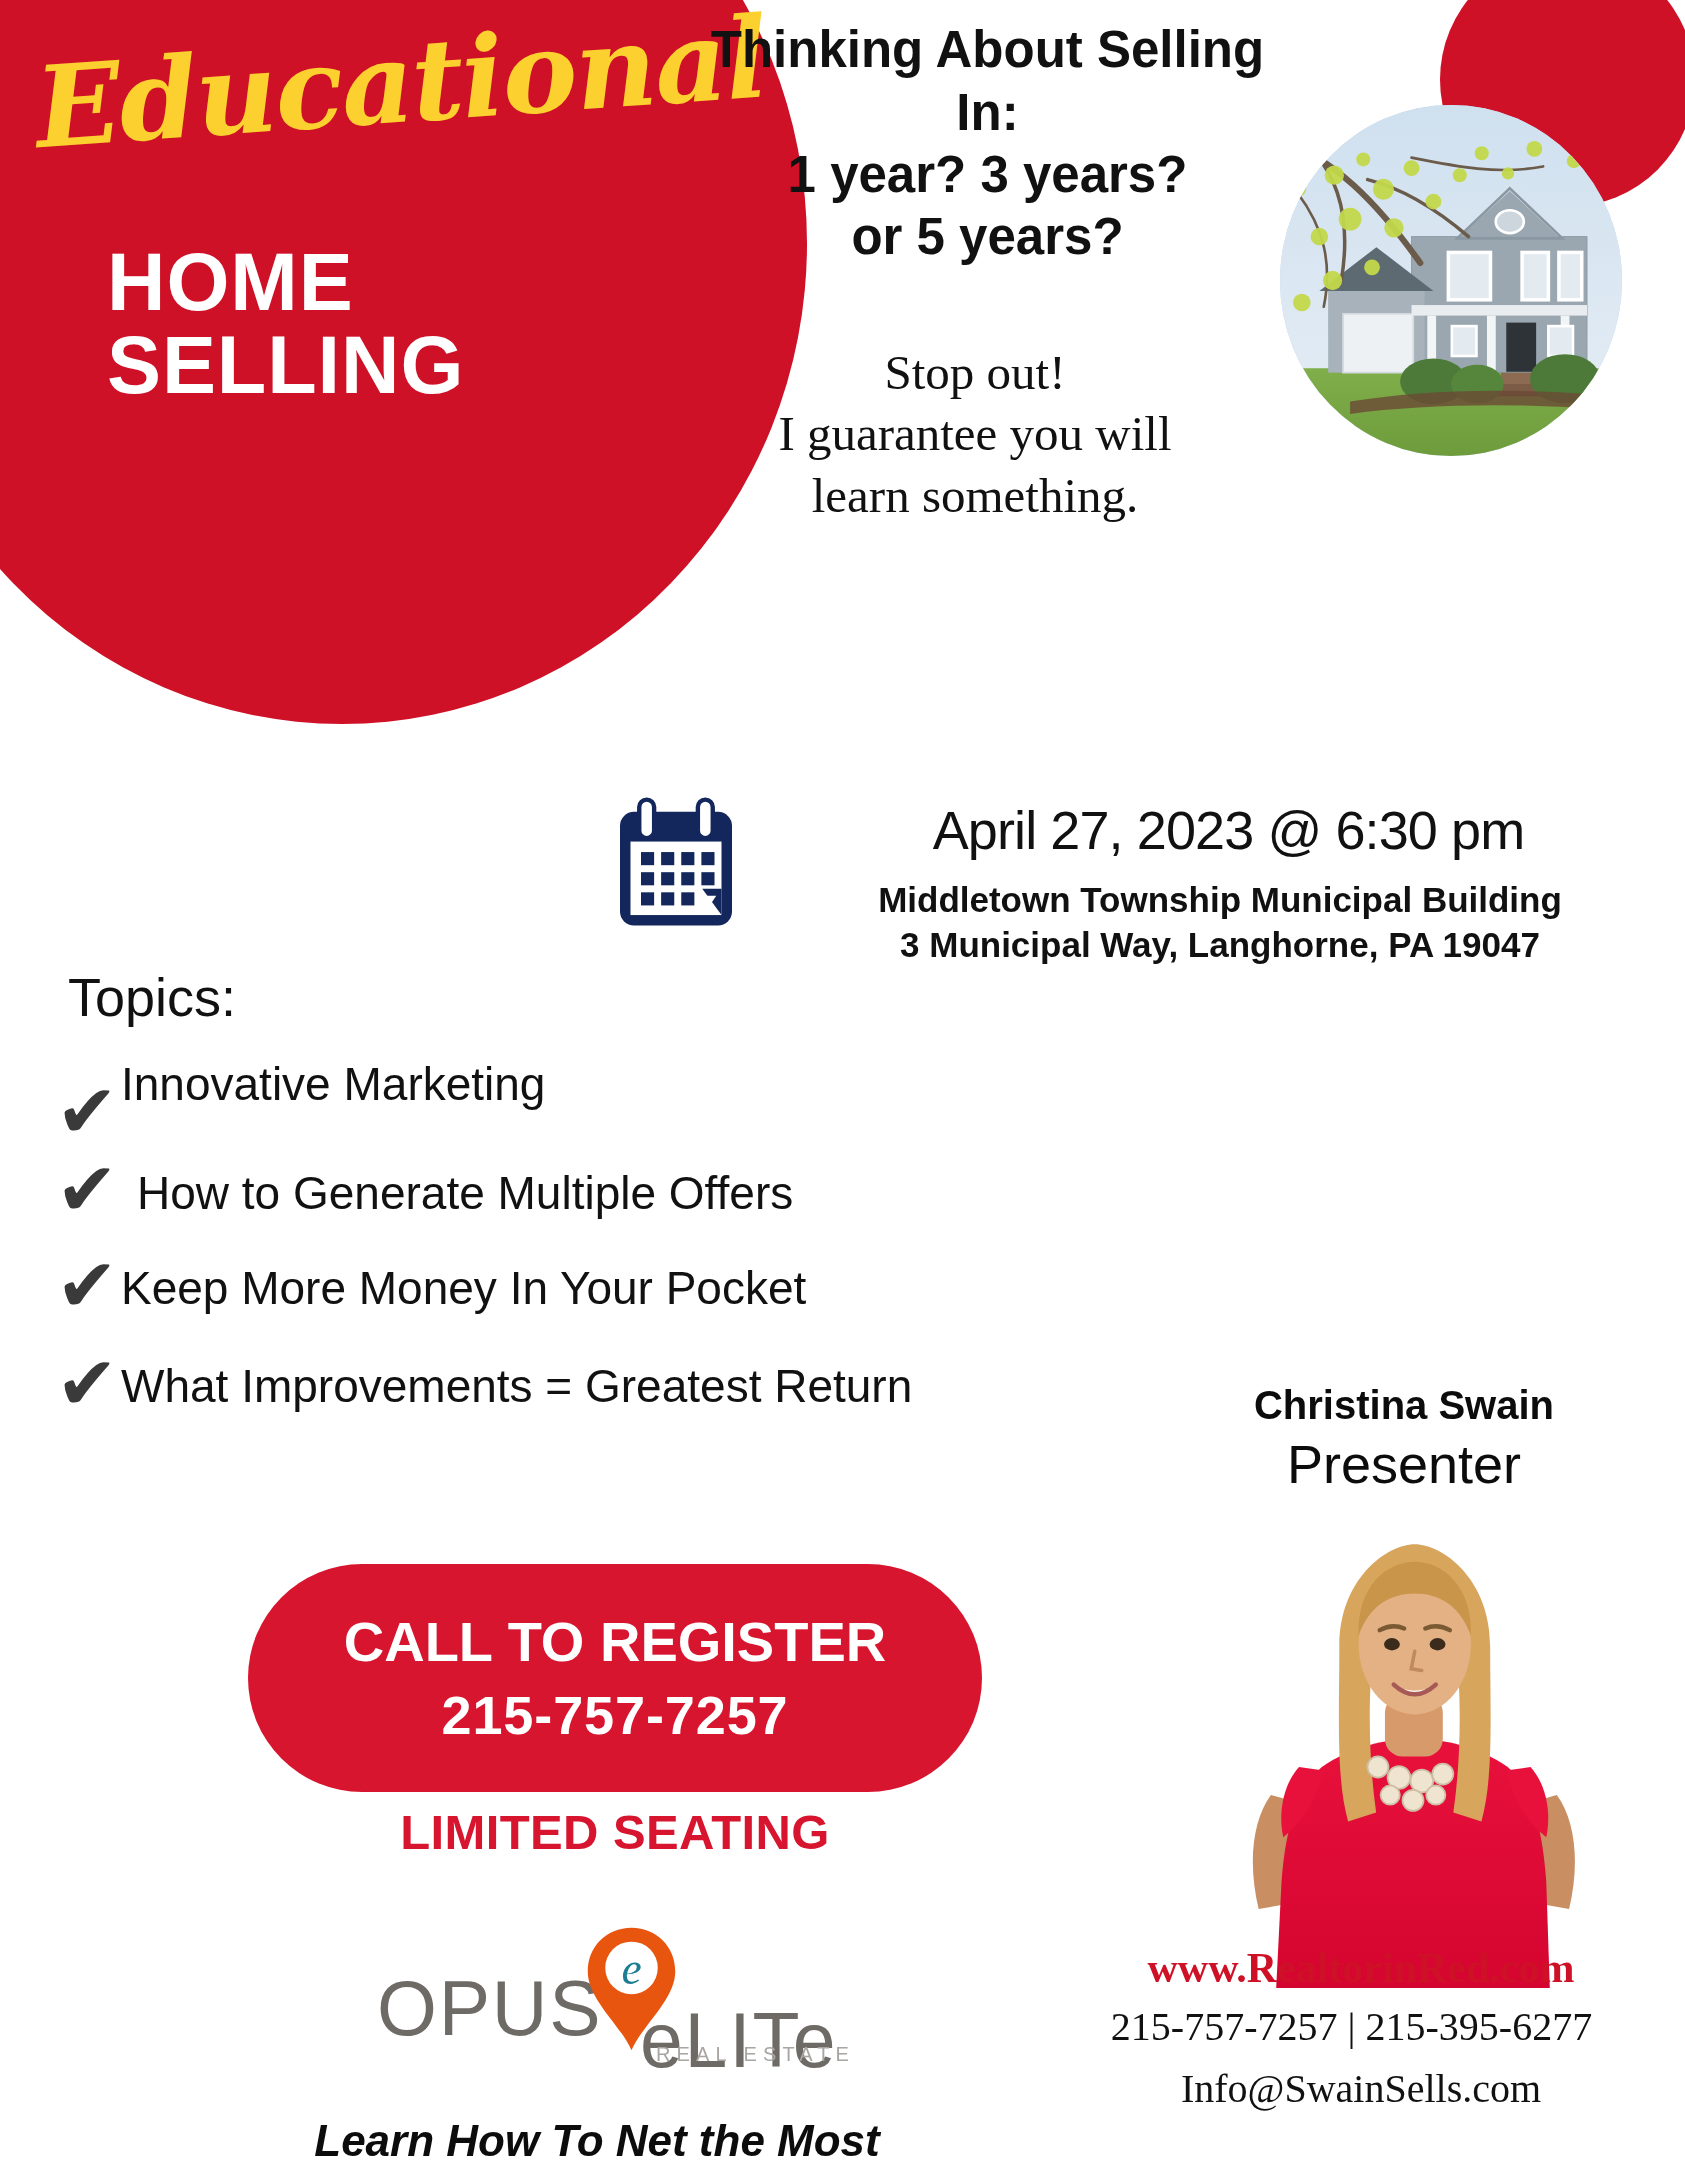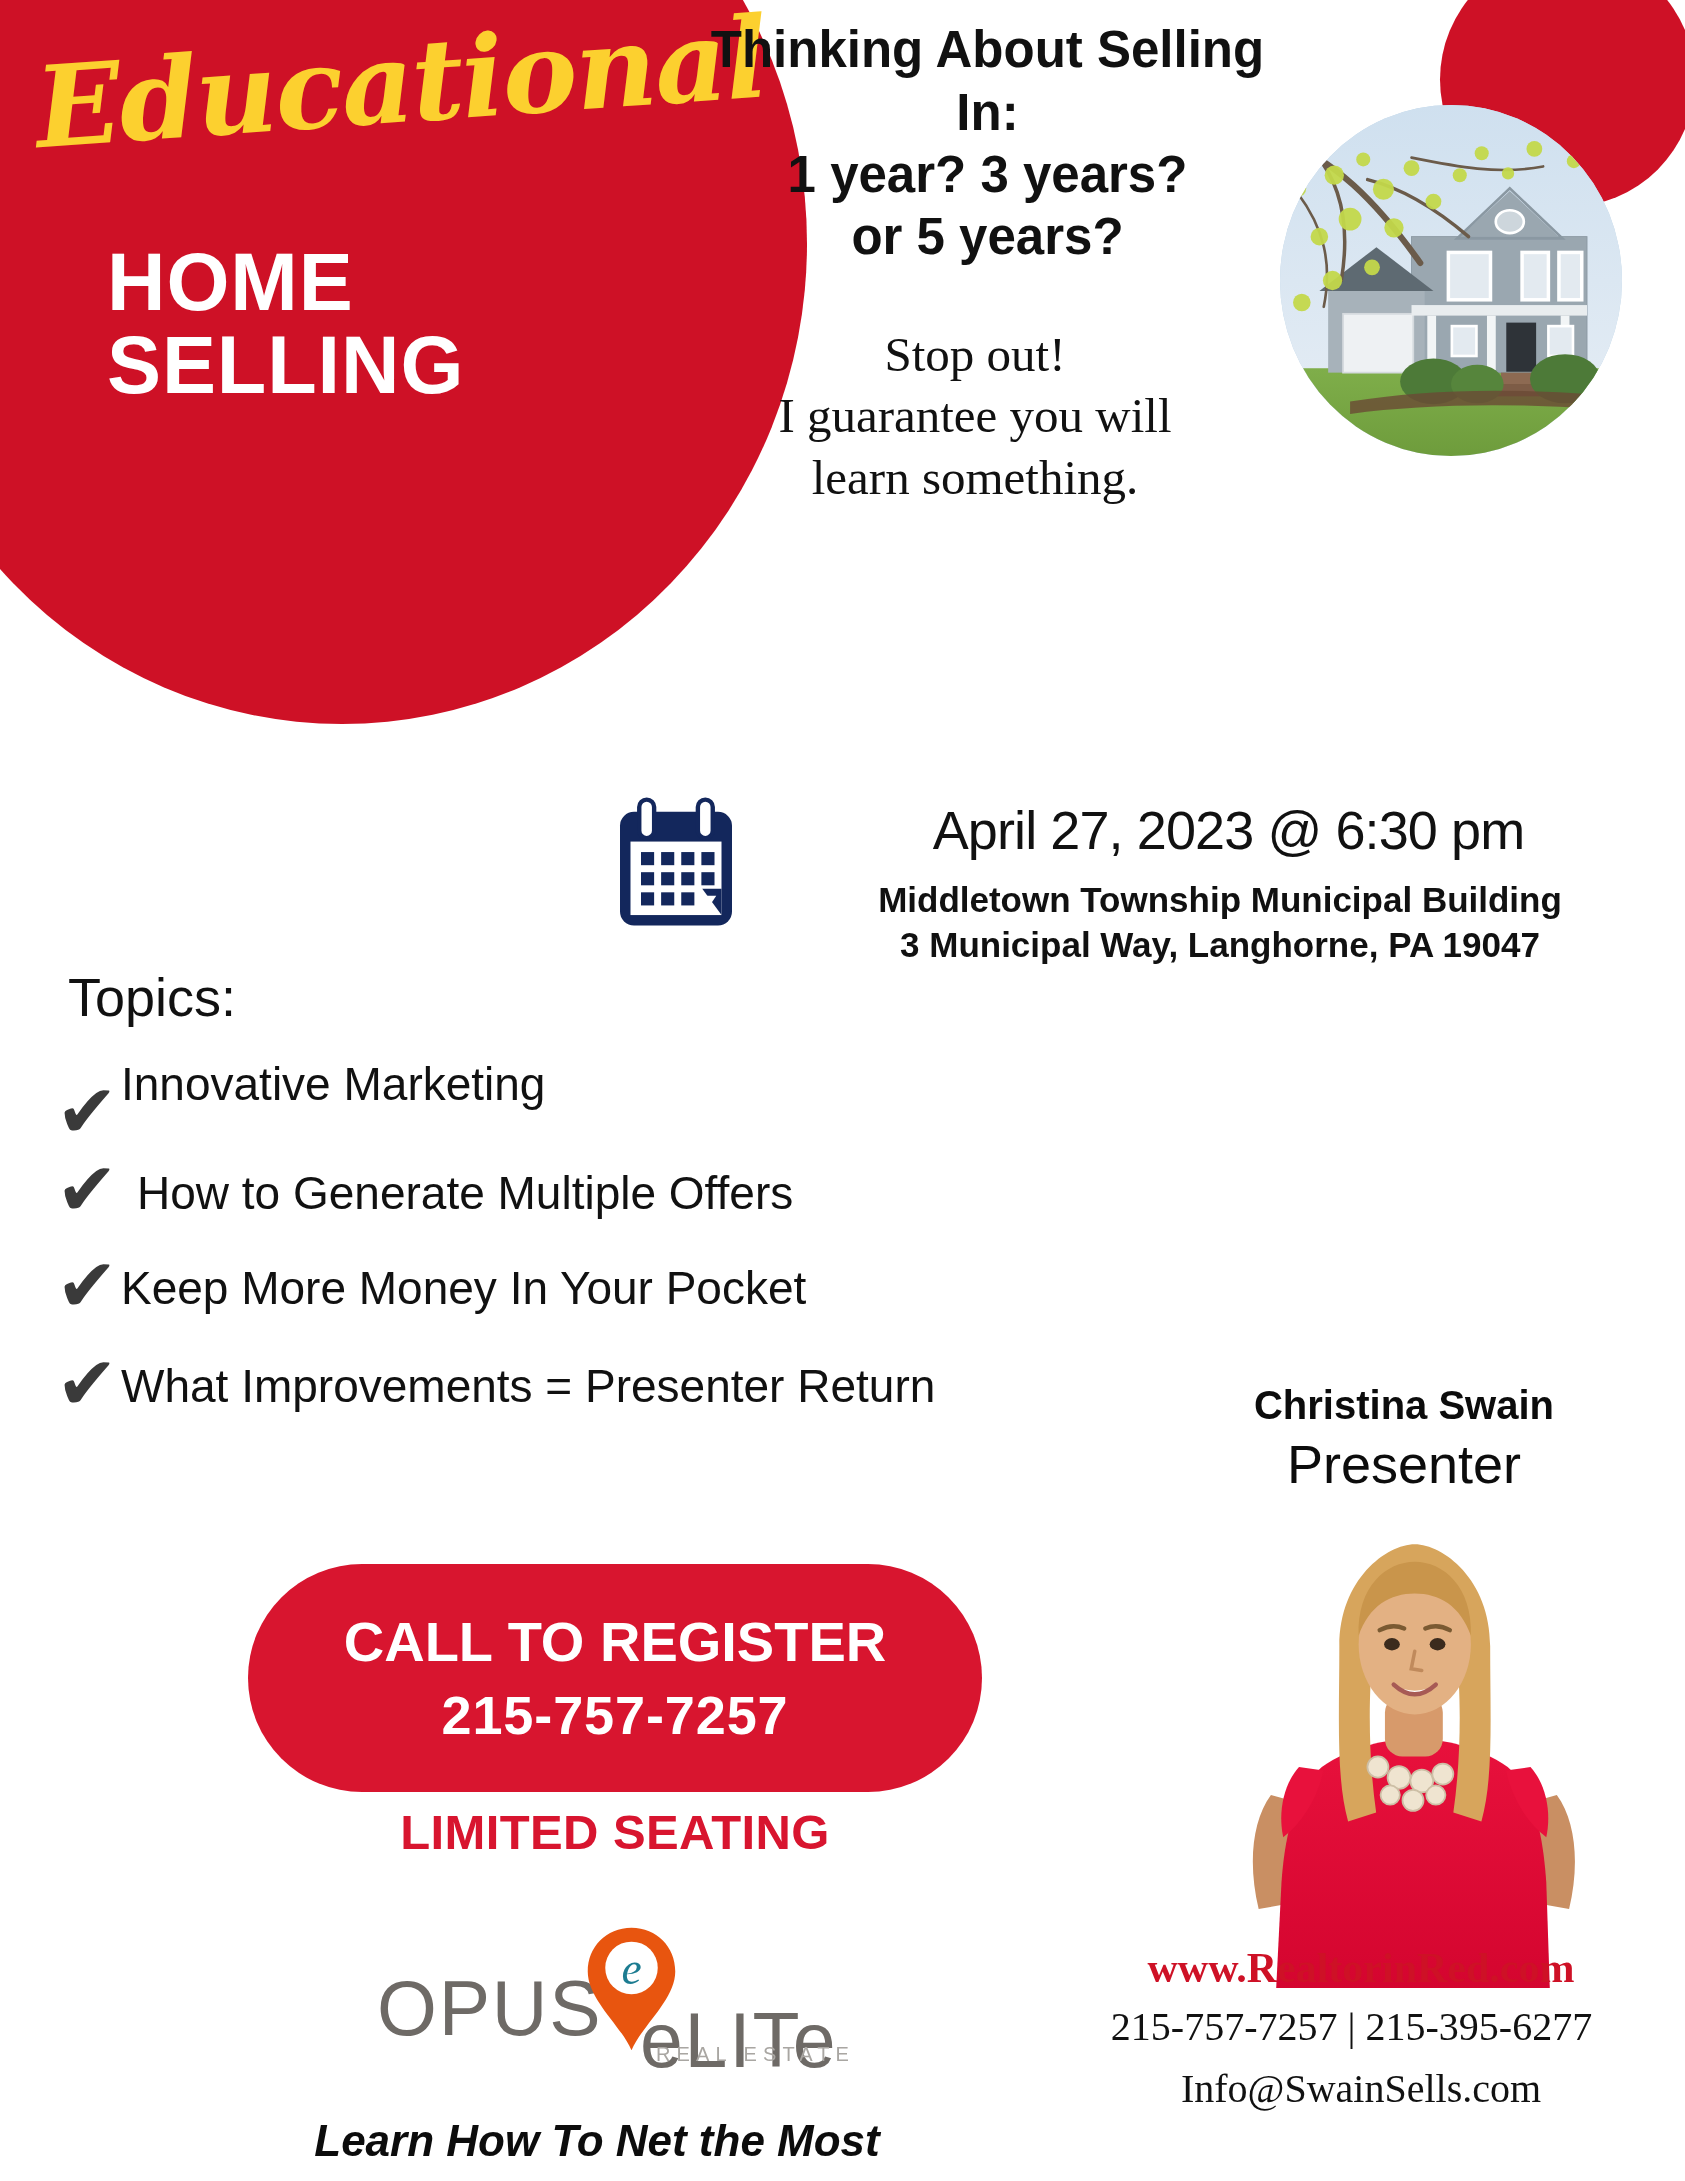--- a/index.html
+++ b/index.html
@@ -60,21 +60,21 @@
     width:623px;
     text-align:center;
     font-family:"Liberation Sans", sans-serif;
     font-weight:700;
     font-size:51px;
     line-height:1.22;
     color:#111;
   }
   .hero-guarantee{
     position:absolute;
-    left:650px;top:324px;
+    left:650px;top:342px;
     width:650px;
     text-align:center;
     font-family:"Liberation Serif", serif;
     font-weight:400;
     font-size:49px;
     line-height:1.25;
     color:#111;
   }
 
   
@@ -468,21 +468,21 @@
       <div class="txt">How to Generate Multiple Offers</div>
     </div>
 
     <div class="topic-row r3">
       <div class="chk">✔</div>
       <div class="txt">Keep More Money In Your Pocket</div>
     </div>
 
     <div class="topic-row r4">
       <div class="chk">✔</div>
-      <div class="txt">What Improvements = Presenter Return</div>
+      <div class="txt">What Improvements = Greatest Return</div>
     </div>
   </div>
 
   <button class="cta-btn">
     <span class="l1">CALL TO REGISTER</span>
     <span class="l2">215-757-7257</span>
   </button>
   <div class="limited">LIMITED SEATING</div>
 
   <div class="presenter-name">Christina Swain</div>

